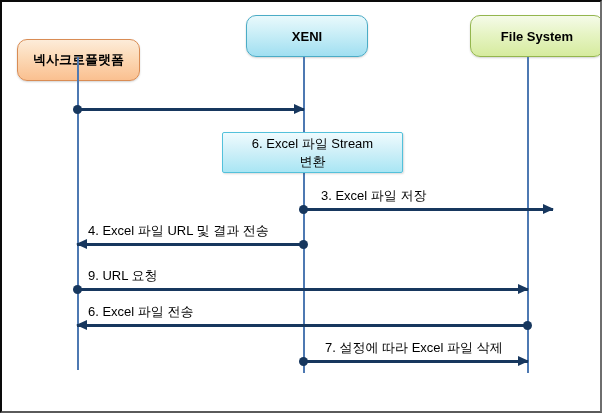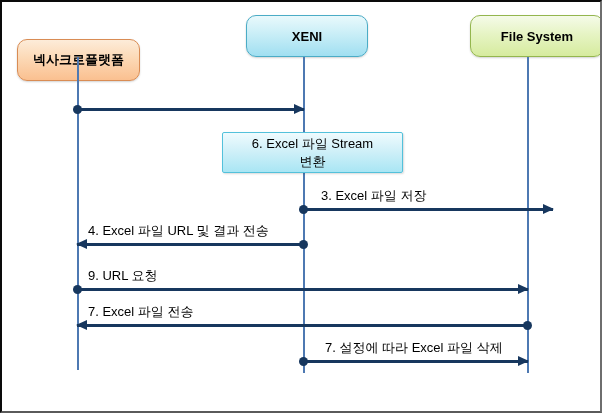--- a/index.html
+++ b/index.html
@@ -183,21 +183,21 @@
 
   <div class="msg msg5 dir-right">
     <div class="msg-label">9. URL 요청</div>
     <div class="msg-line">
       <span class="dot"></span>
       <span class="arrowhead"></span>
     </div>
   </div>
 
   <div class="msg msg6 dir-left">
-    <div class="msg-label">7. Excel 파일 전송</div>
+    <div class="msg-label">6. Excel 파일 전송</div>
     <div class="msg-line">
       <span class="dot"></span>
       <span class="arrowhead"></span>
     </div>
   </div>
 
   <div class="msg msg7 dir-right">
     <div class="msg-label">7. 설정에 따라 Excel 파일 삭제</div>
     <div class="msg-line">
       <span class="dot"></span>

